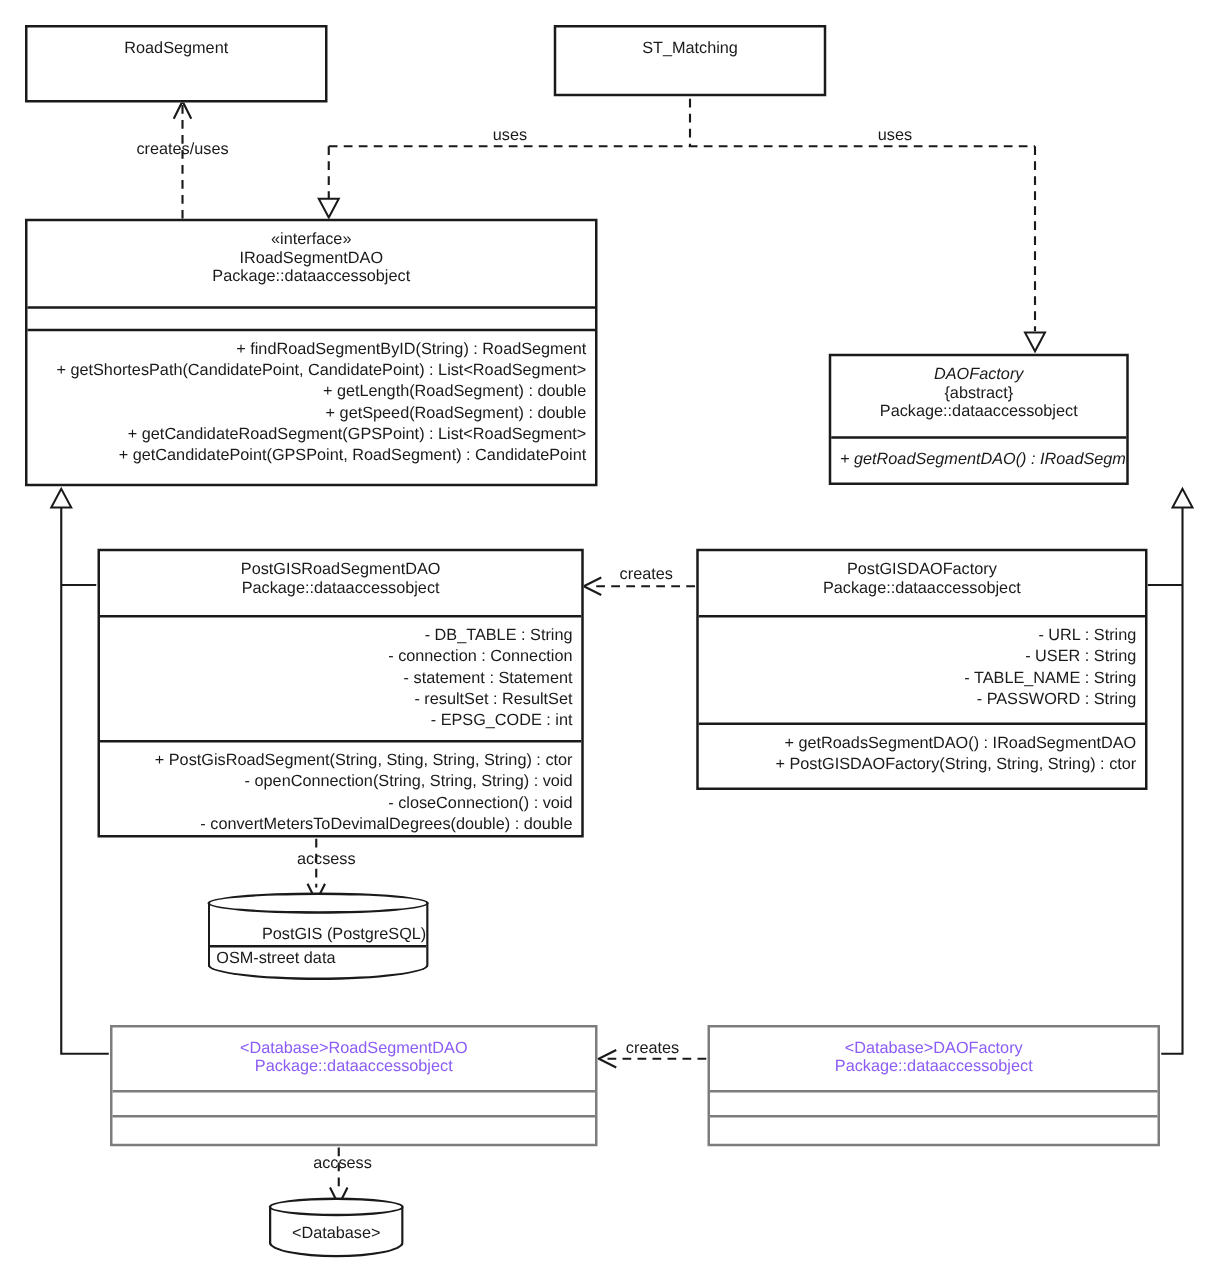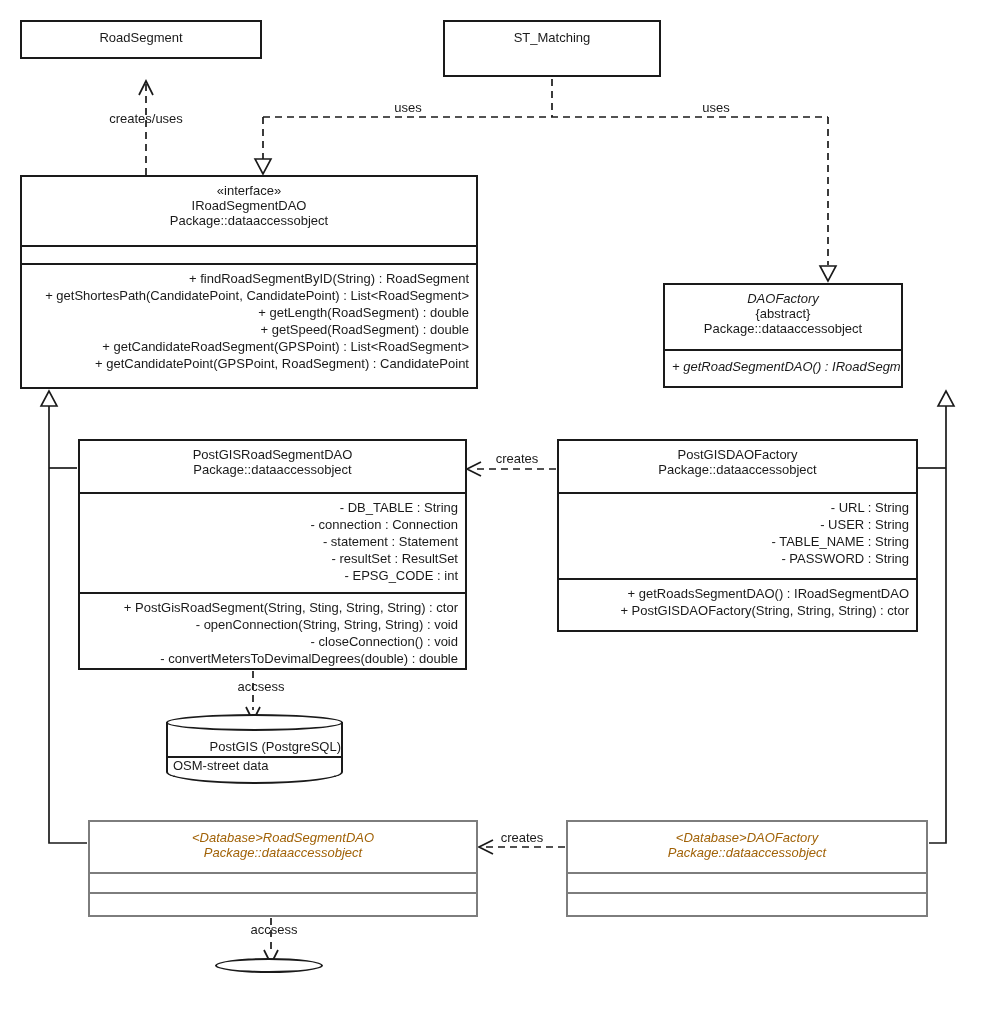--- a/index.html
+++ b/index.html
@@ -8,21 +8,21 @@
     font-family:"Liberation Sans","DejaVu Sans",sans-serif;font-size:13px;color:#1a1a1a;
   }
   #connector-layer{position:absolute;left:0;top:0;width:985px;height:1024px;}
   .uml-box{position:absolute;border:2px solid #1a1a1a;background:#fff;box-sizing:border-box;}
   .uml-box .compartment{box-sizing:border-box;overflow:hidden;}
   .uml-box .compartment.divided{border-bottom:2px solid #1a1a1a;}
   .hdr{text-align:center;line-height:15px;padding-top:6px;}
   .members{padding:5px 7px 0 7px;line-height:17px;text-align:right;white-space:nowrap;}
   .title-only{text-align:center;padding-top:8px;}
   .it{font-style:italic;}
-  .gray{border-color:#7d7d7d;color:#a16207;font-style:italic;}
+  .gray{border-color:#7d7d7d;color:#8b5cf6;}
   .gray .compartment.divided{border-bottom:2px solid #7d7d7d;}
   .edge-label{position:absolute;white-space:nowrap;transform:translateX(-50%);line-height:14px;}
   
   .cyl{position:absolute;box-sizing:border-box;}
   .cyl-top{position:absolute;left:0;right:0;top:0;height:17px;border:2px solid #1a1a1a;
     border-radius:50%;background:#fff;box-sizing:border-box;z-index:2;}
   .cyl-body{position:absolute;left:0;right:0;top:8px;bottom:0;background:#fff;box-sizing:border-box;
     border:2px solid #1a1a1a;border-top:none;
     border-bottom-left-radius:50% 12px;border-bottom-right-radius:50% 12px;}
   .cyl-band{position:absolute;left:0;right:0;top:16px;height:18px;border-bottom:2px solid #1a1a1a;
@@ -63,21 +63,21 @@
 
     <g stroke="#1a1a1a" stroke-width="1.7" fill="none">
       <polyline points="139,95 146,81 153,95"></polyline>
       <polyline points="481,462 467,469 481,476"></polyline>
       <polyline points="493,840 479,847 493,854"></polyline>
       <polyline points="246,707 253,721 260,707"></polyline>
       <polyline points="264,950 271,964 278,950"></polyline>
     </g>
   </svg>
 
-  <div class="uml-box" style="left:20px;top:20px;width:242px;height:39px">
+  <div class="uml-box" style="left:20px;top:20px;width:242px;height:62px">
     <div class="title-only">RoadSegment</div>
   </div>
 
   <div class="uml-box" style="left:443px;top:20px;width:218px;height:57px">
     <div class="title-only">ST_Matching</div>
   </div>
 
   <div class="uml-box" style="left:20px;top:175px;width:458px;height:214px">
     <div class="compartment divided hdr" style="height:70px">
       <div>«interface»</div>
@@ -163,20 +163,23 @@
 
   <div class="cyl" style="left:166px;top:714px;width:177px;height:70px">
     <div class="cyl-body">
       <div class="cyl-band">PostGIS (PostgreSQL)</div>
       <div class="cyl-row2">OSM-street data</div>
     </div>
     <div class="cyl-top"></div>
   </div>
 
   <div class="cyl" style="left:215px;top:958px;width:108px;height:48px">
+    <div class="cyl-body">
+      <div class="cyl-label">&lt;Database&gt;</div>
+    </div>
     <div class="cyl-top" style="height:15px"></div>
   </div>
 
   <div class="edge-label" style="left:146px;top:112px">creates/uses</div>
   <div class="edge-label" style="left:408px;top:101px">uses</div>
   <div class="edge-label" style="left:716px;top:101px">uses</div>
   <div class="edge-label" style="left:517px;top:452px">creates</div>
   <div class="edge-label" style="left:522px;top:831px">creates</div>
   <div class="edge-label" style="left:261px;top:680px">accsess</div>
   <div class="edge-label" style="left:274px;top:923px">accsess</div>

